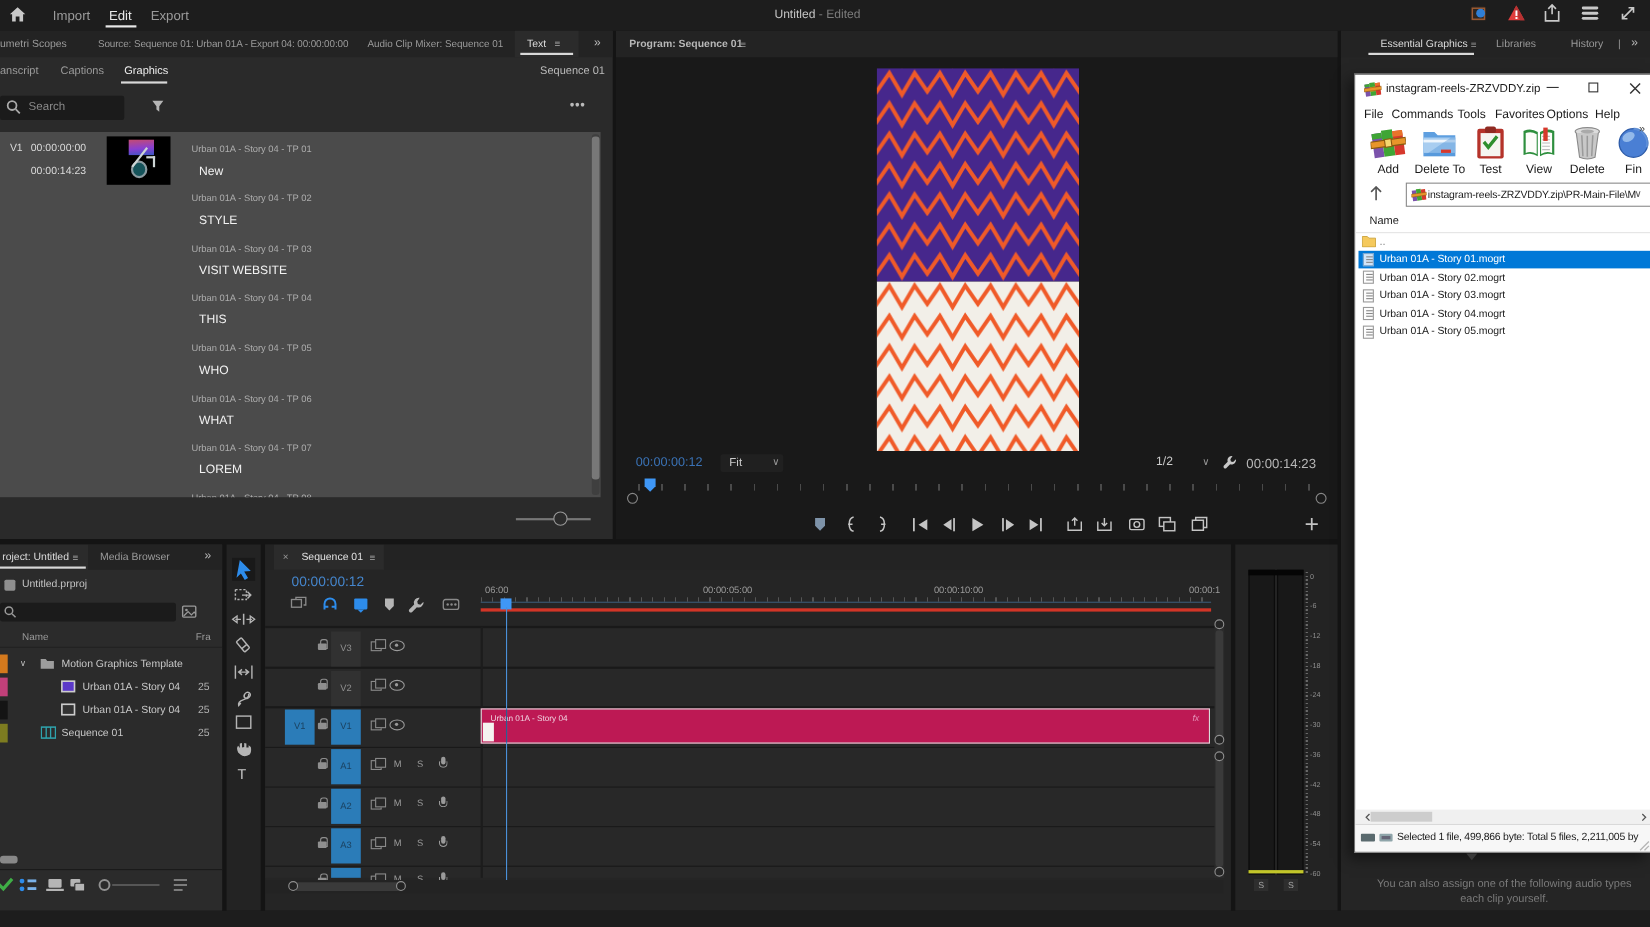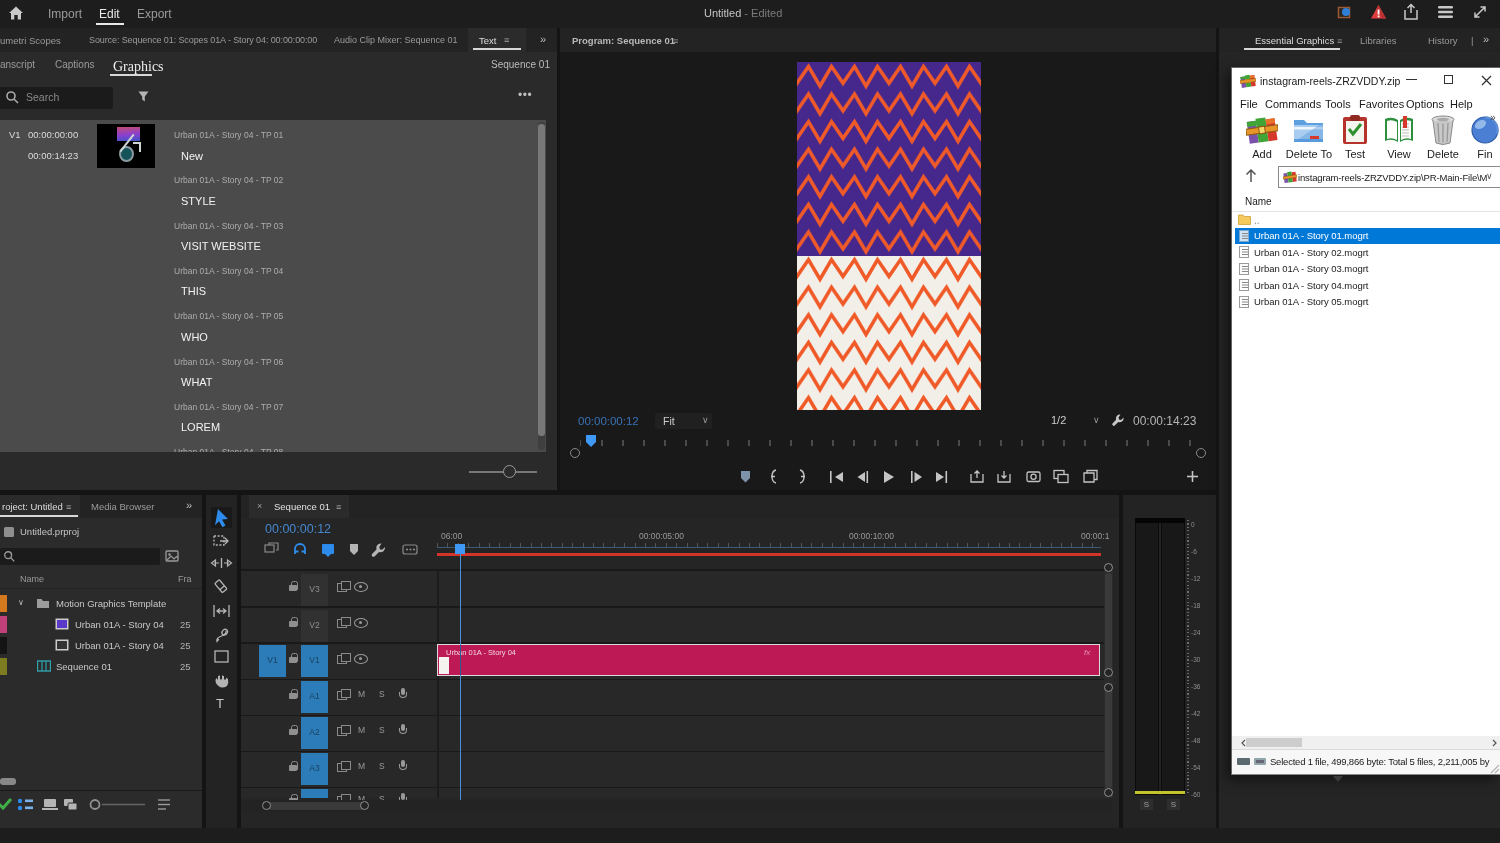--- a/index.html
+++ b/index.html
@@ -81,31 +81,31 @@
     </svg>
     <svg class="abs" style="left:1472px;top:4px" width="16" height="16" viewBox="0 0 16 16">
       <path d="M3 13 L13 3 M8.5 3 H13 V7.5 M7.5 13 H3 V8.5" fill="none" stroke="#c8c8c8" stroke-width="1.5"></path>
     </svg>
   </div>
 
   <div class="abs" id="leftpanel" style="left:0;top:28px;width:557px;height:462px;background:#2a2a2a;">
 
     <div class="abs" style="left:0;top:0;width:557px;height:24px;background:#232323;"></div>
     <div class="abs" style="left:0;top:7px;font-size:9.5px;color:#9b9b9b;">umetri Scopes</div>
-    <div class="abs" style="left:89px;top:7px;font-size:9px;letter-spacing:-0.1px;color:#9b9b9b;">Source: Sequence 01: Scopes 01A - Story 04: 00:00:00:00</div>
+    <div class="abs" style="left:89px;top:7px;font-size:9px;letter-spacing:-0.1px;color:#9b9b9b;">Source: Sequence 01: Urban 01A - Export 04: 00:00:00:00</div>
     <div class="abs" style="left:334px;top:7px;font-size:9px;color:#9b9b9b;">Audio Clip Mixer: Sequence 01</div>
     <div class="abs" style="left:468px;top:0;width:58px;height:24px;background:#2b2b2b;"></div>
     <div class="abs" style="left:479px;top:7px;font-size:9.5px;color:#ddd;">Text</div>
     <div class="abs" style="left:504px;top:7px;font-size:9px;color:#aaa;">≡</div>
     <div class="abs" style="left:473px;top:20px;width:48px;height:1.6px;background:#d8d8d8;"></div>
     <div class="abs" style="left:540px;top:5px;font-size:11px;color:#bbb;">»</div>
 
     <div class="abs" style="left:0px;top:31px;font-size:10px;color:#9b9b9b;">anscript</div>
     <div class="abs" style="left:55px;top:31px;font-size:10px;color:#9b9b9b;">Captions</div>
-    <div class="abs" style="left:113px;top:31px;font-size:14px;color:#eee;font-family:Liberation Serif, serif;">Graphics</div>
+    <div class="abs" style="left:113px;top:31px;font-size:10px;color:#eee;">Graphics</div>
     <div class="abs" style="left:110px;top:46px;width:42px;height:1.8px;background:#d8d8d8;"></div>
     <div class="abs" style="left:491px;top:31px;font-size:10px;color:#bbb;">Sequence 01</div>
 
     <div class="abs" style="left:0;top:59px;width:113px;height:22px;background:#1b1b1b;border-radius:2px;"></div>
     <svg class="abs" style="left:5px;top:62px" width="14" height="14" viewBox="0 0 14 14">
       <circle cx="6" cy="6" r="4" fill="none" stroke="#aaa" stroke-width="1.6"></circle>
       <line x1="9.2" y1="9.2" x2="13" y2="13" stroke="#aaa" stroke-width="1.6"></line>
     </svg>
     <div class="abs" style="left:26px;top:63px;font-size:10.5px;color:#8a8a8a;">Search</div>
     <svg class="abs" style="left:137px;top:62px" width="13" height="13" viewBox="0 0 13 13">
@@ -220,20 +220,21 @@
 
   <div class="abs" id="rightpanel" style="left:1219px;top:28px;width:281px;height:800px;background:#252525;">
     <div class="abs" style="left:0;top:0;width:281px;height:24px;background:#232323;"></div>
     <div class="abs" style="left:36px;top:7px;font-size:9.5px;color:#ddd;">Essential Graphics</div>
     <div class="abs" style="left:118px;top:8px;font-size:9px;color:#999;">≡</div>
     <div class="abs" style="left:25px;top:20px;width:96px;height:1.6px;background:#d8d8d8;"></div>
     <div class="abs" style="left:141px;top:7px;font-size:9.5px;color:#999;">Libraries</div>
     <div class="abs" style="left:209px;top:7px;font-size:9.5px;color:#999;">History</div>
     <div class="abs" style="left:252px;top:7px;font-size:9.5px;color:#999;">|</div>
     <div class="abs" style="left:264px;top:5px;font-size:11px;color:#bbb;">»</div>
+    <div class="abs" style="left:16px;top:769px;width:265px;text-align:center;font-size:10px;line-height:13.5px;color:#7a7a7a;">You can also assign one of the following audio types<br>each clip yourself.</div>
   </div>
 
   <div class="abs" id="project" style="left:0;top:495px;width:202px;height:333px;background:#2b2b2b;overflow:hidden;">
     <div class="abs" style="left:0;top:0;width:202px;height:23px;background:#232323;"></div>
     <div class="abs" style="left:0;top:0;width:80px;height:23px;background:#2b2b2b;"></div>
     <div class="abs" style="left:2px;top:6px;font-size:9.5px;color:#ddd;">roject: Untitled</div>
     <div class="abs" style="left:66px;top:7px;font-size:9px;color:#aaa;">≡</div>
     <div class="abs" style="left:0;top:20px;width:78px;height:1.6px;background:#d8d8d8;"></div>
     <div class="abs" style="left:91px;top:6px;font-size:9.5px;color:#9b9b9b;">Media Browser</div>
     <div class="abs" style="left:186px;top:4px;font-size:11px;color:#bbb;">»</div>

